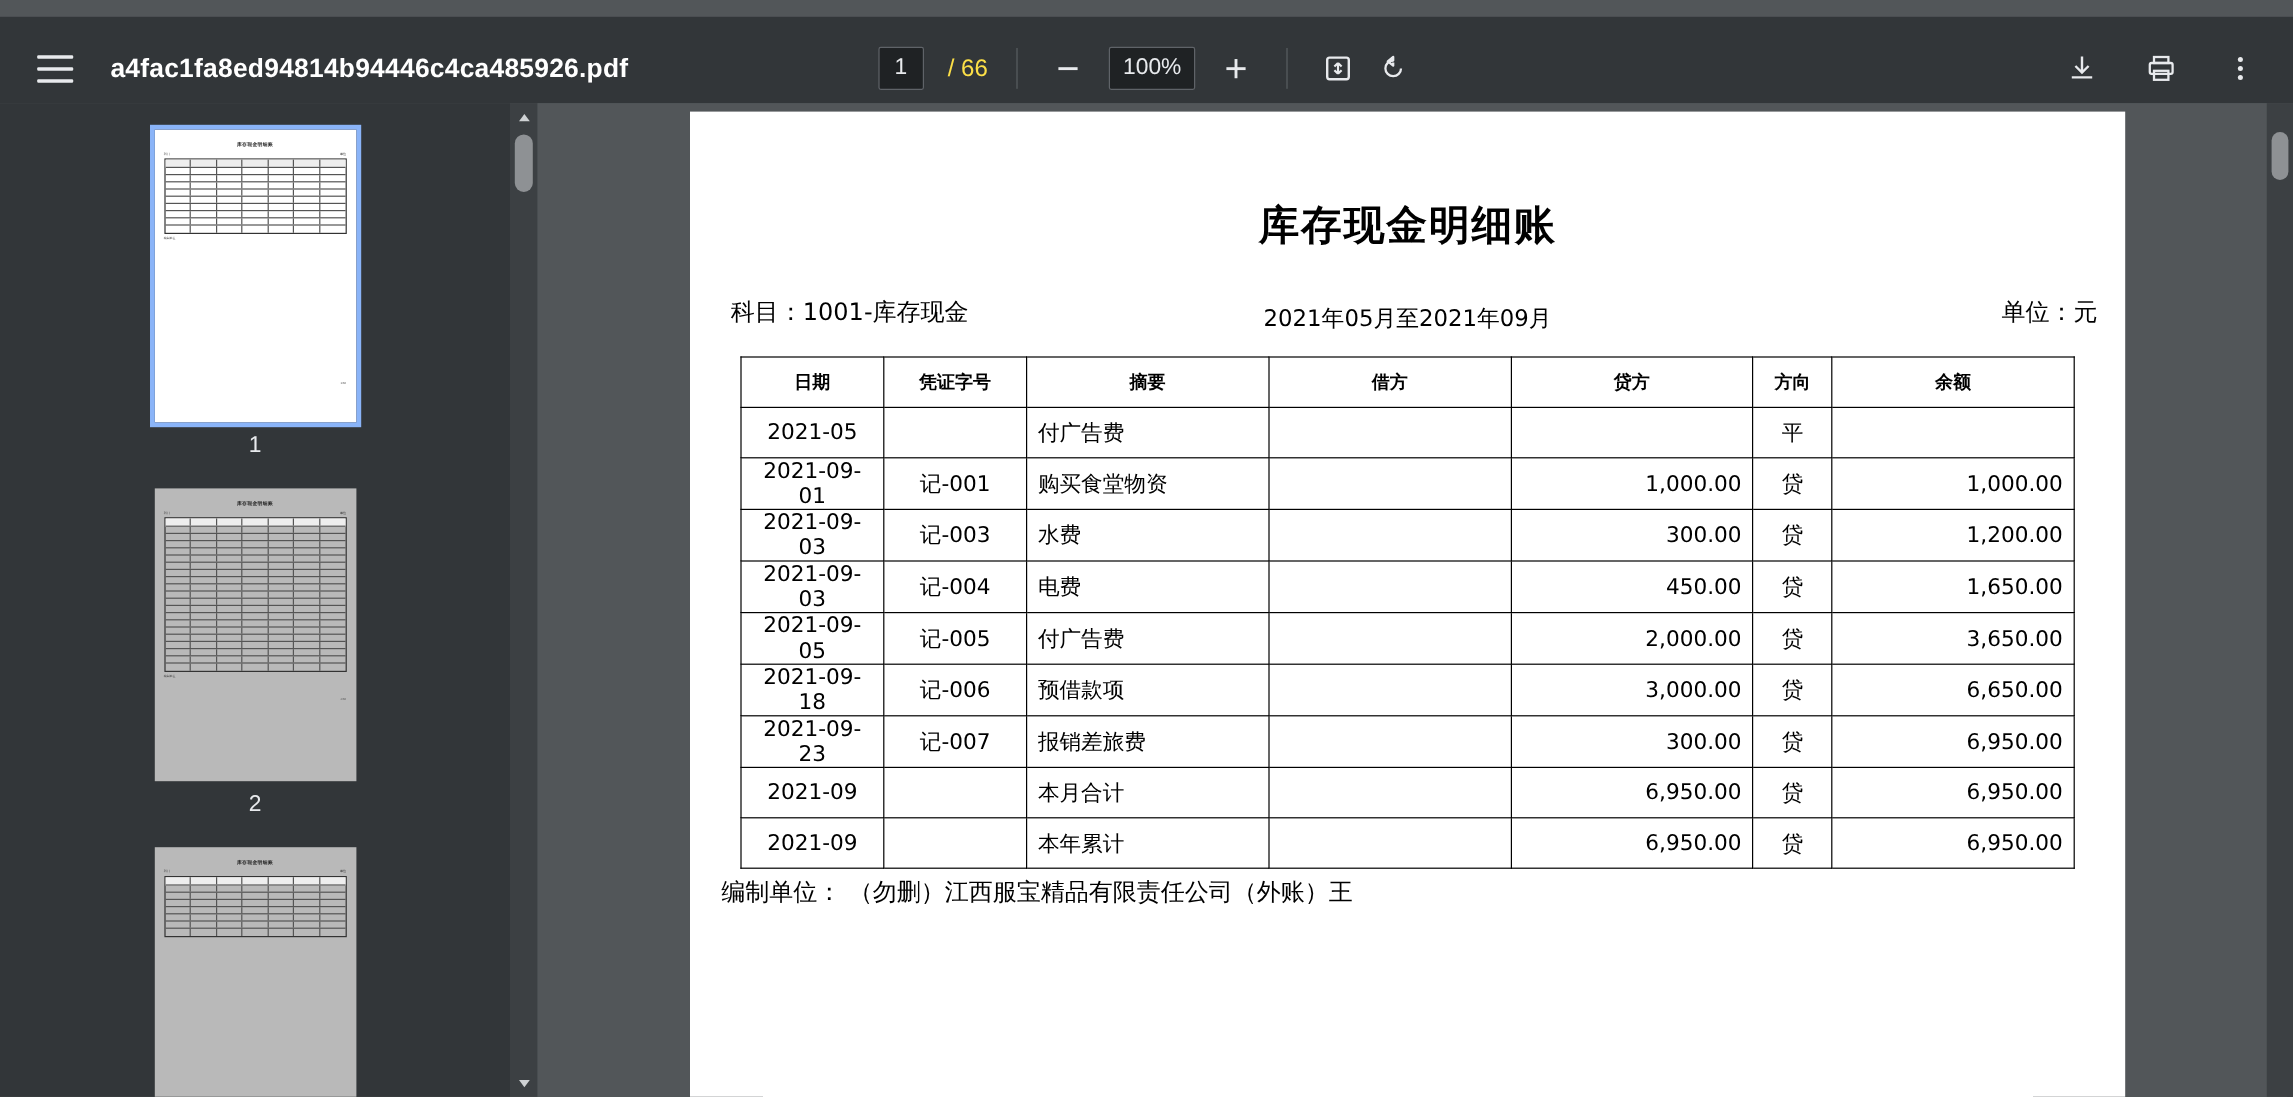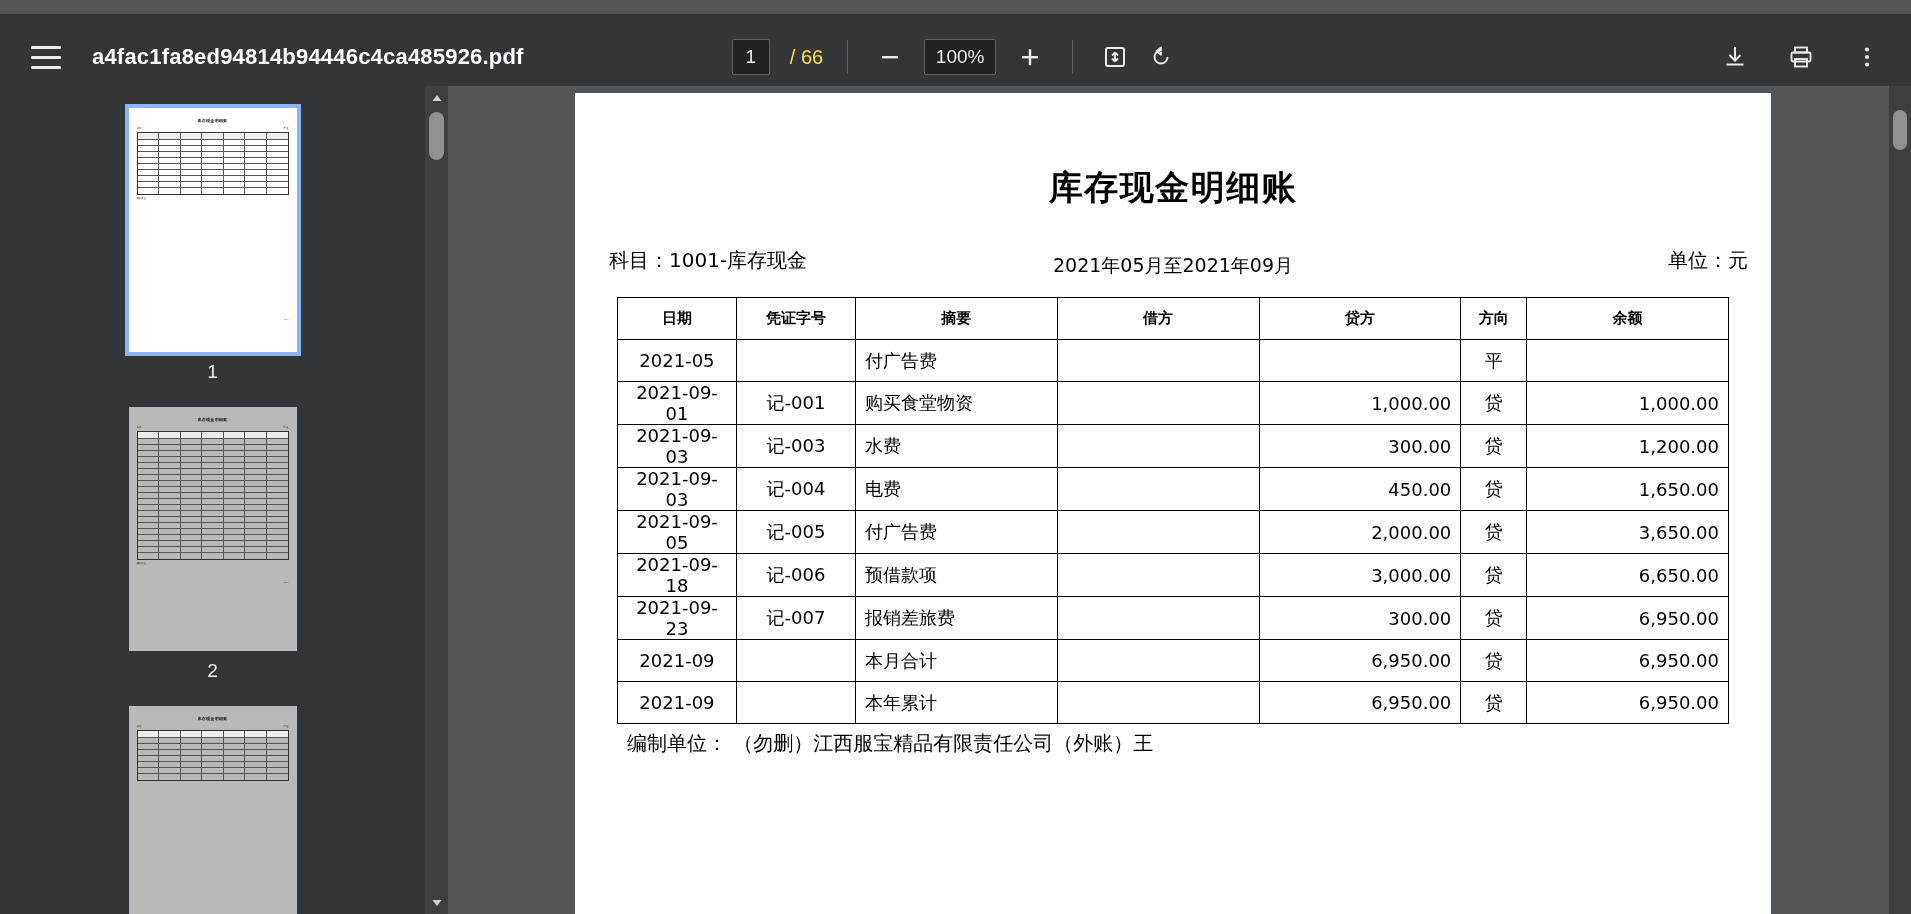--- a/index.html
+++ b/index.html
@@ -138,21 +138,21 @@
     font-family: "DejaVu Sans", "Liberation Sans", sans-serif;
   }
   table.ledger th, table.ledger td {
     border: 1.5px solid #000; font-size: 18px; color: #000; height: 42px; padding: 0 9px;
   }
   table.ledger th { text-align: center; font-weight: bold; font-size: 15px; }
   td.c { text-align: center; }
   td.l { text-align: left; }
   td.r { text-align: right; }
   .doc-foot {
-    margin-top: 6px; padding-left: 52px; font-size: 20px; color: #000;
+    margin-top: 6px; padding-left: 26px; font-size: 20px; color: #000;
     font-family: "DejaVu Sans", "Liberation Sans", sans-serif;
   }
 
   
   .main-scroll {
     position: absolute; right: 0; top: 0; width: 22px; height: 828px; background: #3c4043;
   }
   .sb-thumb-m {
     position: absolute; left: 4px; top: 24px; width: 14px; height: 40px;
     background: #8e9194; border-radius: 7px; cursor: pointer;

